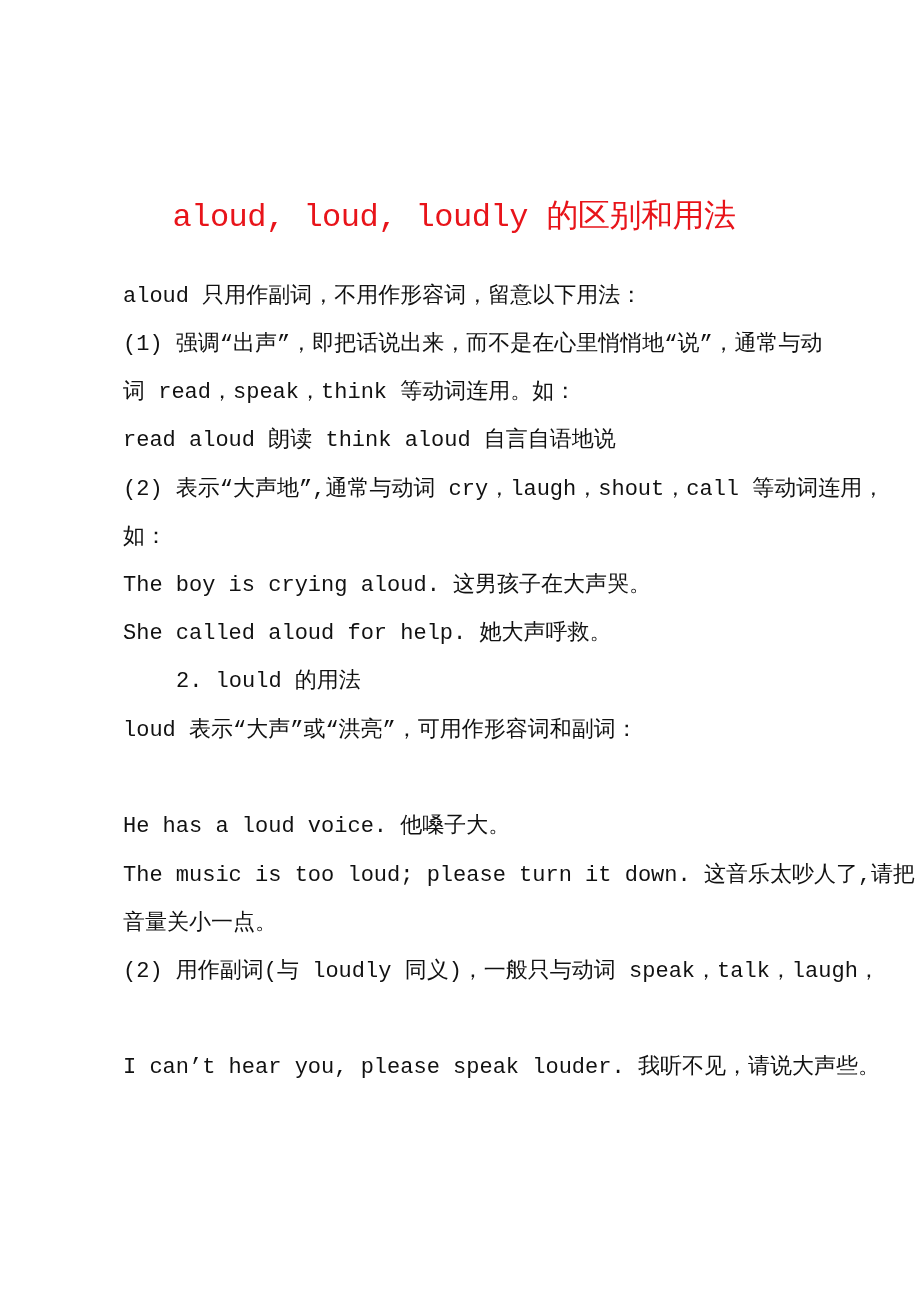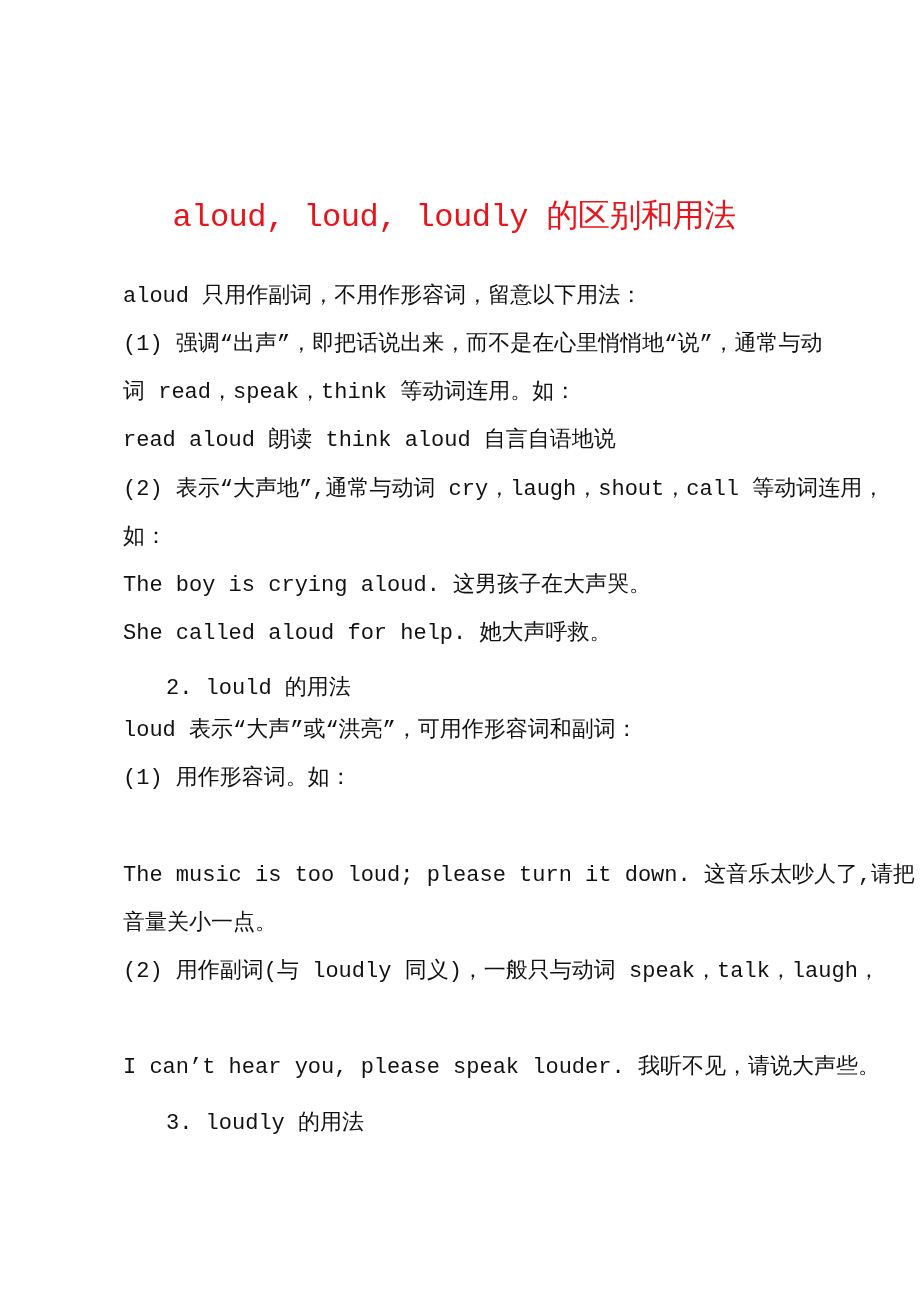--- a/index.html
+++ b/index.html
@@ -38,39 +38,37 @@
     .line {
       position: absolute;
       left: 123px;
       width: 690px;
       font-size: 22px;
       line-height: 30px;
       white-space: nowrap;
       letter-spacing: 0px;
     }
     .indent {
-      left: 166px;
-      margin-top: 7px;
+      left: 176px;
     }
   </style>
 </head>
 <body>
 
 <div class="page">
   <div class="title">aloud, loud, loudly 的区别和用法</div>
 
   <div class="line" style="top:282px">aloud 只用作副词，不用作形容词，留意以下用法：</div>
   <div class="line" style="top:330px">(1) 强调“出声”，即把话说出来，而不是在心里悄悄地“说”，通常与动</div>
   <div class="line" style="top:378px">词 read，speak，think 等动词连用。如：</div>
   <div class="line" style="top:426px">read aloud 朗读    think aloud 自言自语地说</div>
   <div class="line" style="top:475px">(2) 表示“大声地”,通常与动词 cry，laugh，shout，call 等动词连用，</div>
   <div class="line" style="top:523px">如：</div>
   <div class="line" style="top:571px">The boy is crying aloud. 这男孩子在大声哭。</div>
   <div class="line" style="top:619px">She called aloud for help. 她大声呼救。</div>
   <div class="line indent" style="top:667px">2. lould 的用法</div>
   <div class="line" style="top:716px">loud 表示“大声”或“洪亮”，可用作形容词和副词：</div>
-  <div class="line" style="top:764px">(1) 用作形容词。如：</div>
+  <div class="line" style="top:812px">He has a loud voice. 他嗓子大。</div>
   <div class="line" style="top:861px">The music is too loud; please turn it down. 这音乐太吵人了,请把</div>
   <div class="line" style="top:909px">音量关小一点。</div>
   <div class="line" style="top:957px">(2) 用作副词(与 loudly 同义)，一般只与动词 speak，talk，laugh，</div>
   <div class="line" style="top:1053px">I can’t hear you, please speak louder. 我听不见，请说大声些。</div>
-  <div class="line indent" style="top:1102px">3. loudly 的用法</div>
 </div>
 
 </body></html>

